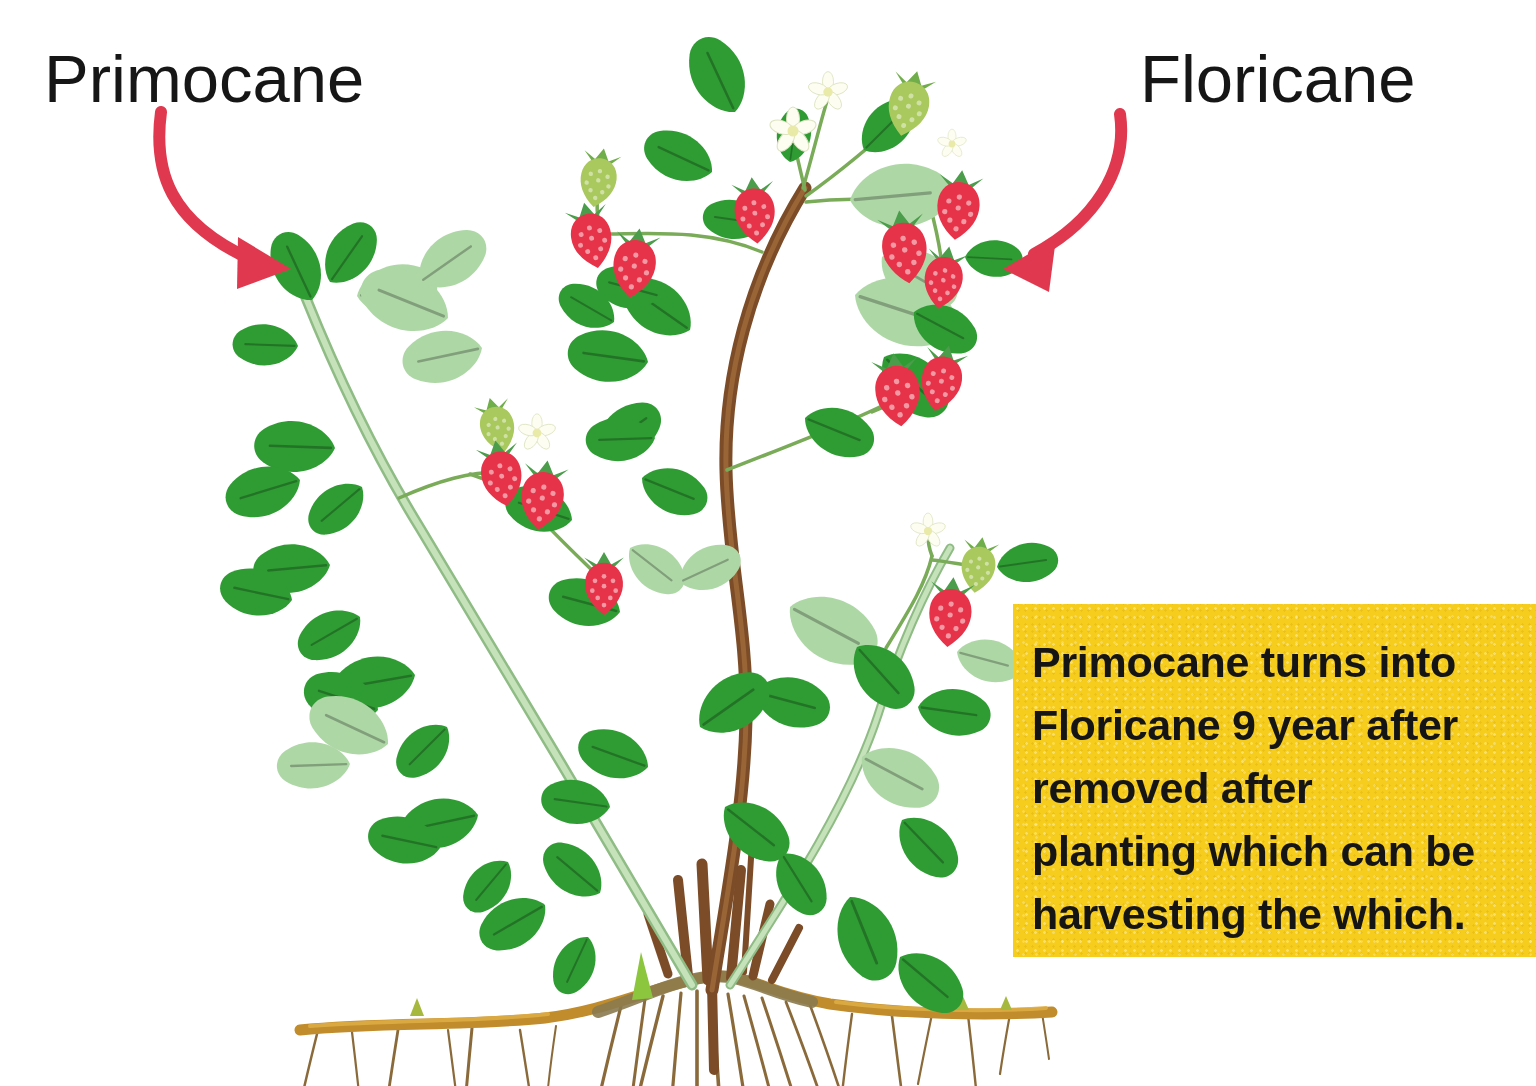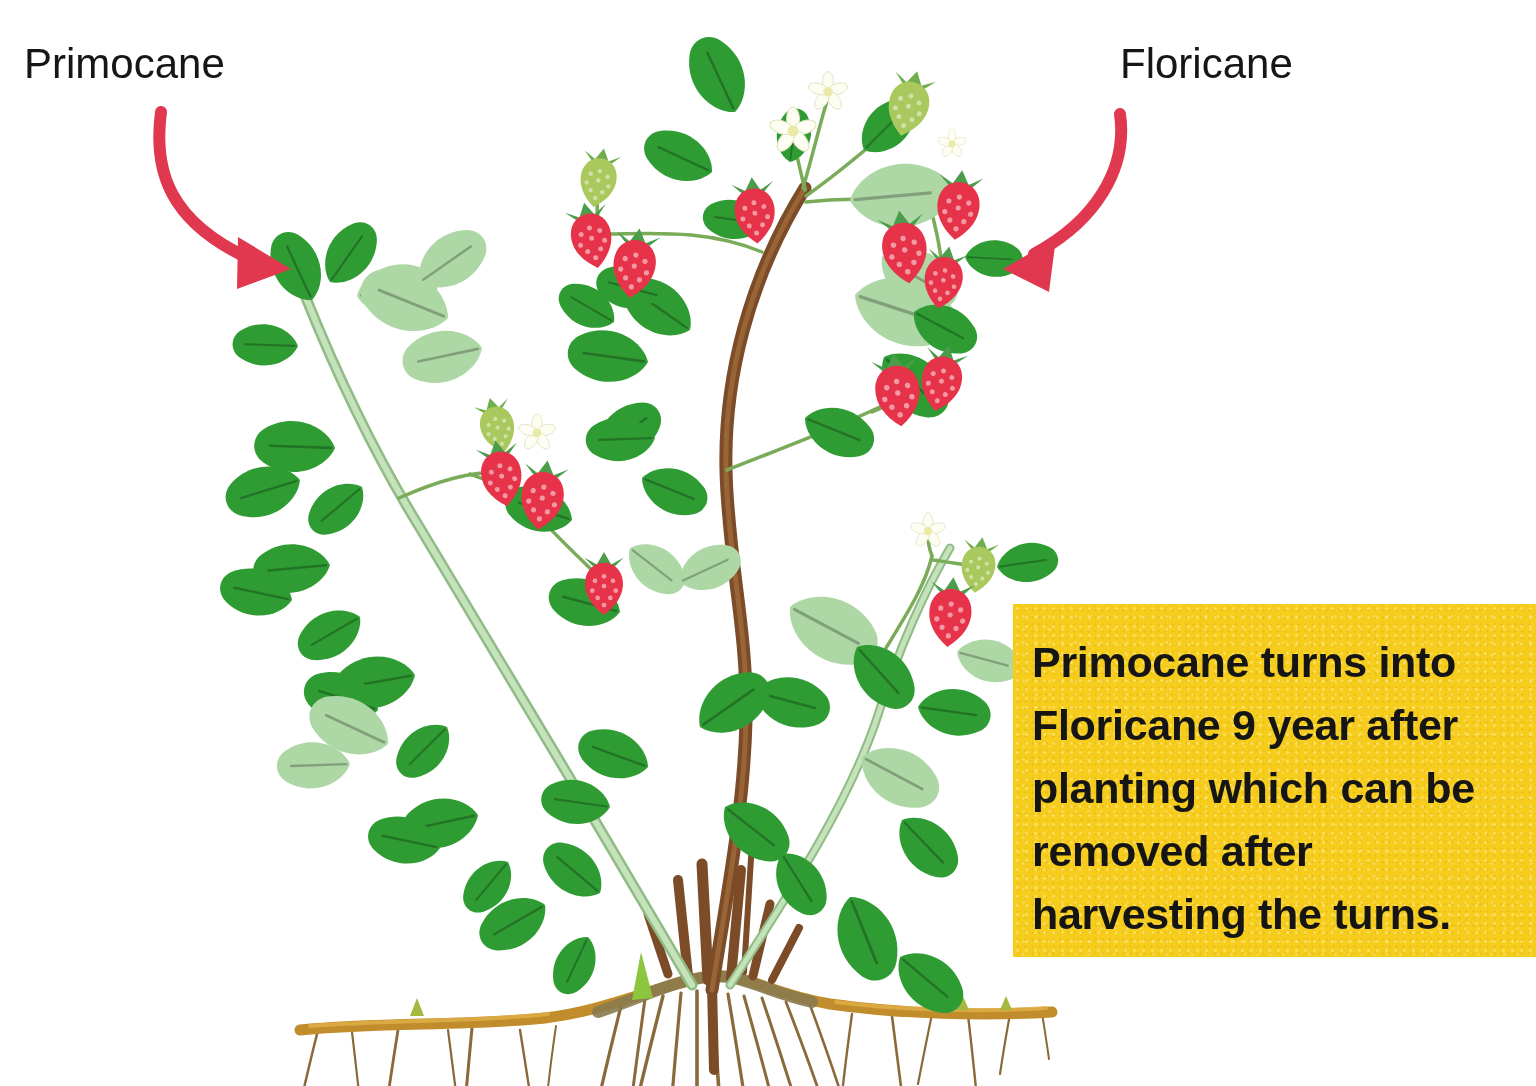--- a/index.html
+++ b/index.html
@@ -3,21 +3,21 @@
 <meta charset="utf-8">
 <style>
   html,body{margin:0;padding:0;background:#ffffff;}
   .stage{
     position:relative;width:1536px;height:1086px;background:#fff;overflow:hidden;
     font-family:"Liberation Sans", sans-serif;
   }
   .plant-svg{position:absolute;left:0;top:0;}
   .label{
     position:absolute;color:var(--label-text,#161616);
-    font-size:42px;font-weight:400;letter-spacing:0;white-space:nowrap;
+    font-size:67px;font-weight:400;letter-spacing:0;white-space:nowrap;margin-left:20px;
   }
   .label-primocane{left:24px;top:40px;}
   .label-floricane{left:1120px;top:40px;}
   .note{
     position:absolute;left:1013px;top:604px;width:523px;height:353px;box-sizing:border-box;
     background-color:var(--note-bg,#f6cc1d);
     background-image:
       radial-gradient(rgba(255,240,160,.55) 1px, transparent 1.6px),
       radial-gradient(rgba(255,255,255,.25) 1px, transparent 1.6px),
       radial-gradient(rgba(160,120,0,.12) 1px, transparent 1.4px);
@@ -282,18 +282,18 @@
   <path class="arrow-head" d="M1003 269 L1056 238 L1049 292 Z"></path>
 </g>
     </svg>
 
   <div class="label label-primocane">Primocane</div>
   <div class="label label-floricane">Floricane</div>
 
   <div class="note">
     <div class="note-line">Primocane turns into</div>
     <div class="note-line">Floricane 9 year after</div>
+    <div class="note-line">removed after</div>
     <div class="note-line">planting which can be</div>
-    <div class="note-line">removed after</div>
-    <div class="note-line">harvesting the turns.</div>
+    <div class="note-line">harvesting the which.</div>
   </div>
 
 </div>
 
 </body></html>

